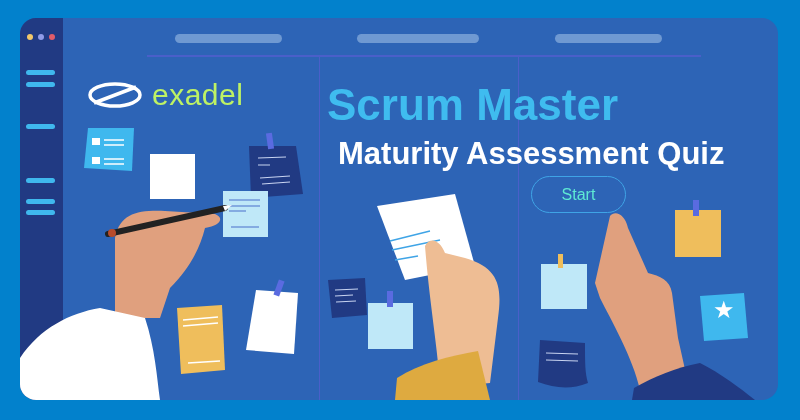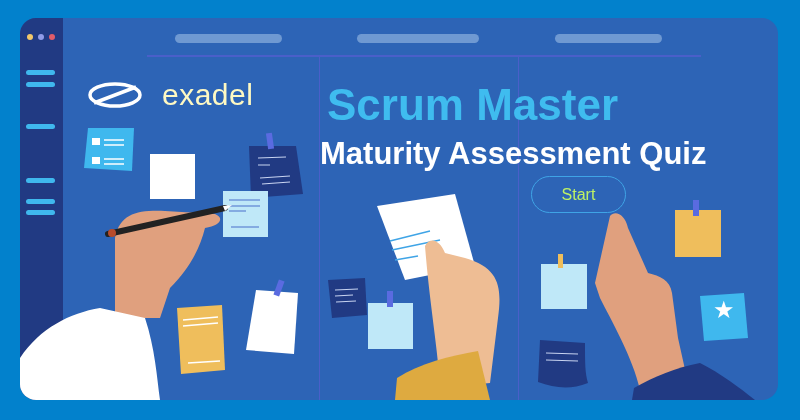--- a/index.html
+++ b/index.html
@@ -4,25 +4,25 @@
 <style>
   *{box-sizing:border-box;margin:0;padding:0}
   body{width:800px;height:420px;overflow:hidden;background:#0281cc;position:relative;font-family:"DejaVu Sans","Liberation Sans",sans-serif}
   .window{position:absolute;left:20px;top:18px;width:758px;height:382px;border-radius:16px;background:#2d64b6;overflow:hidden}
   .sidebar{position:absolute;left:0;top:0;width:43px;height:100%;background:#213a83}
   .dot{position:absolute;top:16px;width:6px;height:6px;border-radius:50%}
   .sb-line{position:absolute;left:6px;width:29px;height:5px;border-radius:3px;background:#3fb8ee}
   .tabpill{position:absolute;top:16px;height:9px;border-radius:5px;background:#6f99d2}
   .hline{position:absolute;left:127px;top:37px;width:554px;height:2px;background:#4a5fc9}
   .vline{position:absolute;top:37px;width:1px;height:345px;background:#4a5fc9}
-  .logo{position:absolute;left:68px;top:60px;display:flex;align-items:center;gap:16px;color:#fef9c3}
+  .logo{position:absolute;left:68px;top:60px;display:flex;align-items:center;gap:6px;color:#bef264}
   .logo-text{font-family:"Liberation Sans",sans-serif;font-size:30px;font-weight:300;letter-spacing:0.5px}
   .title1{position:absolute;left:307px;top:62px;font-family:"Liberation Sans",sans-serif;font-size:44px;color:#3fbcef;font-weight:700}
-  .title2{position:absolute;left:300px;top:118px;font-family:"Liberation Sans",sans-serif;font-size:31px;color:#fff;font-weight:700}
-  .start{position:absolute;left:511px;top:158px;width:95px;height:37px;border:1.5px solid #3fa4e6;border-radius:19px;color:#bef264;font-family:"Liberation Sans",sans-serif;font-size:16px;display:flex;align-items:center;justify-content:center;background:transparent;cursor:pointer}
+  .title2{position:absolute;left:318px;top:118px;font-family:"Liberation Sans",sans-serif;font-size:31px;color:#fff;font-weight:700}
+  .start{position:absolute;left:511px;top:158px;width:95px;height:37px;border:1.5px solid #3fa4e6;border-radius:19px;color:#5eead4;font-family:"Liberation Sans",sans-serif;font-size:16px;display:flex;align-items:center;justify-content:center;background:transparent;cursor:pointer}
   svg.art{position:absolute;left:0;top:0}
 </style>
 </head>
 <body>
 
 <div class="window">
   <div class="sidebar">
     <span class="dot" style="left:7px;background:#f2c86b"></span>
     <span class="dot" style="left:18px;background:#8f9be8"></span>
     <span class="dot" style="left:29px;background:#e05c6a"></span>

